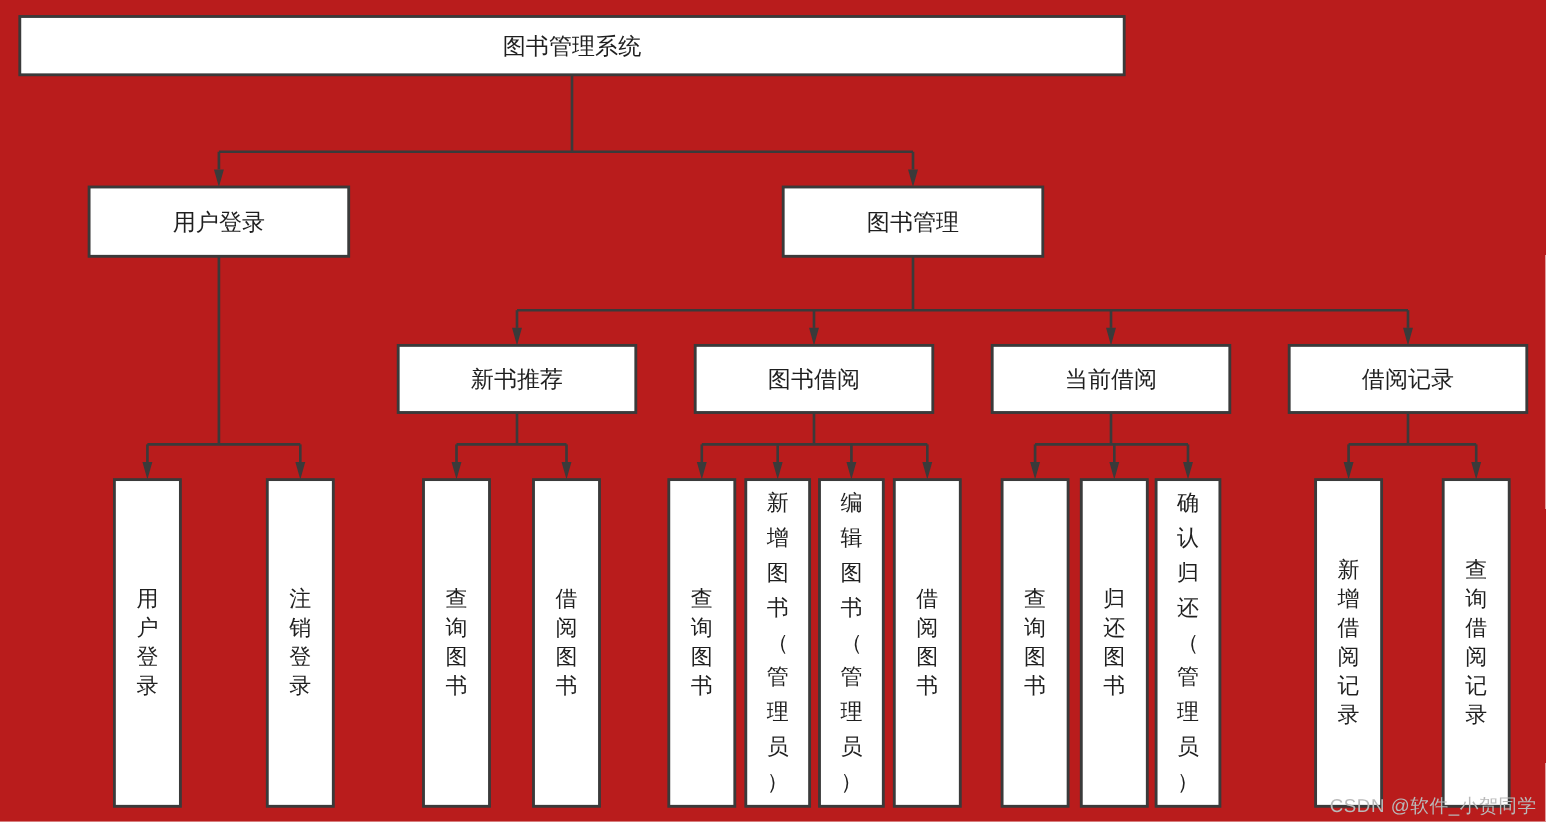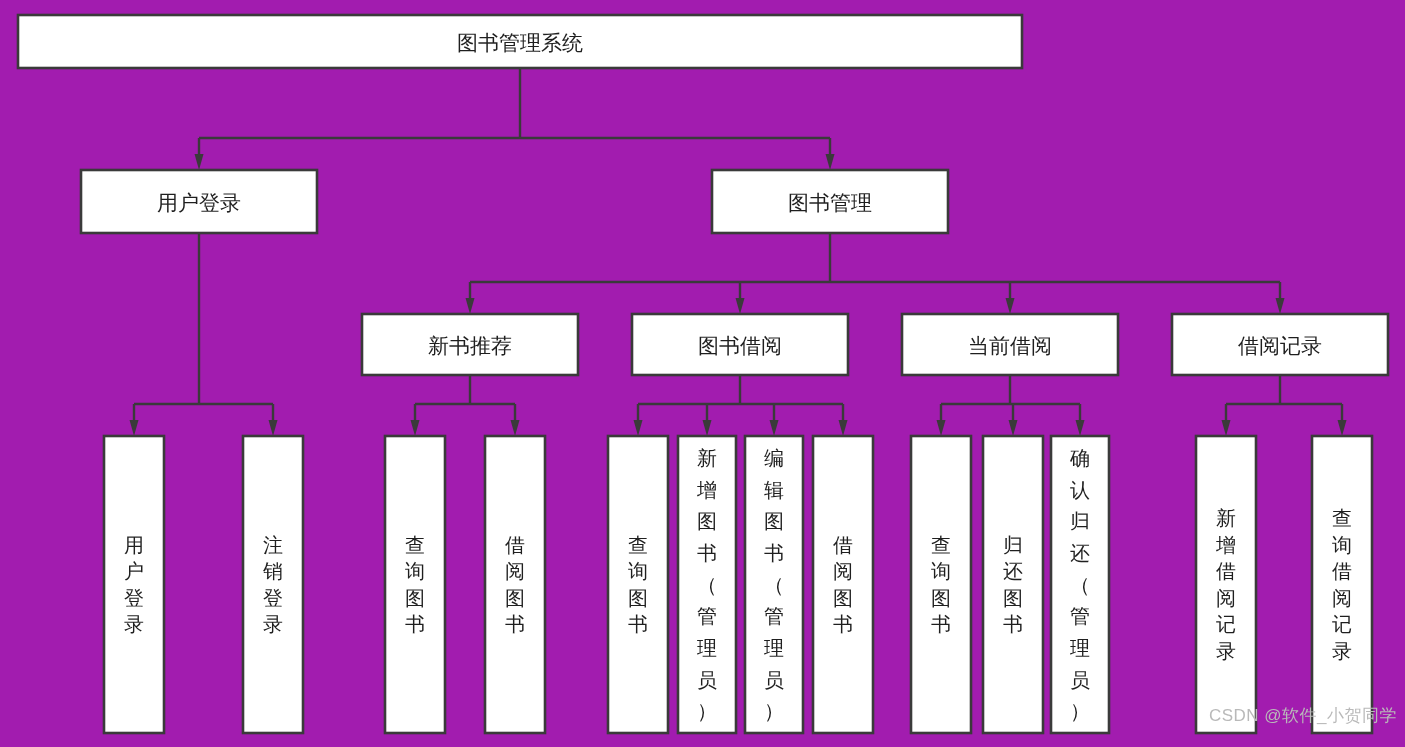--- a/index.html
+++ b/index.html
@@ -7,21 +7,21 @@
     padding: 0;
     background: #ffffff;
   }
   body {
     font-family: "Liberation Sans", "DejaVu Sans", sans-serif;
   }
   #diagram-root {
     position: relative;
     width: 1405px;
     height: 747px;
-    background: #a21caf;
+    background: #b91c1c;
     overflow: hidden;
   }
   svg#diagram-svg {
     position: absolute;
     left: 0;
     top: 0;
     width: 1405px;
     height: 747px;
     display: block;
   }
@@ -50,21 +50,21 @@
   .node-label-v {
     font-family: "Liberation Sans", "DejaVu Sans", sans-serif;
     font-size: 20px;
     fill: #1f1f1f;
     text-anchor: middle;
     dominant-baseline: central;
   }
   .watermark {
     position: absolute;
     right: 8px;
-    bottom: 20px;
+    bottom: 3px;
     font-family: "Liberation Sans", "DejaVu Sans", sans-serif;
     font-size: 17px;
     color: #b9b9b9;
     letter-spacing: 0.5px;
     pointer-events: none;
     user-select: none;
   }
 </style>
 </head>
 <body>

